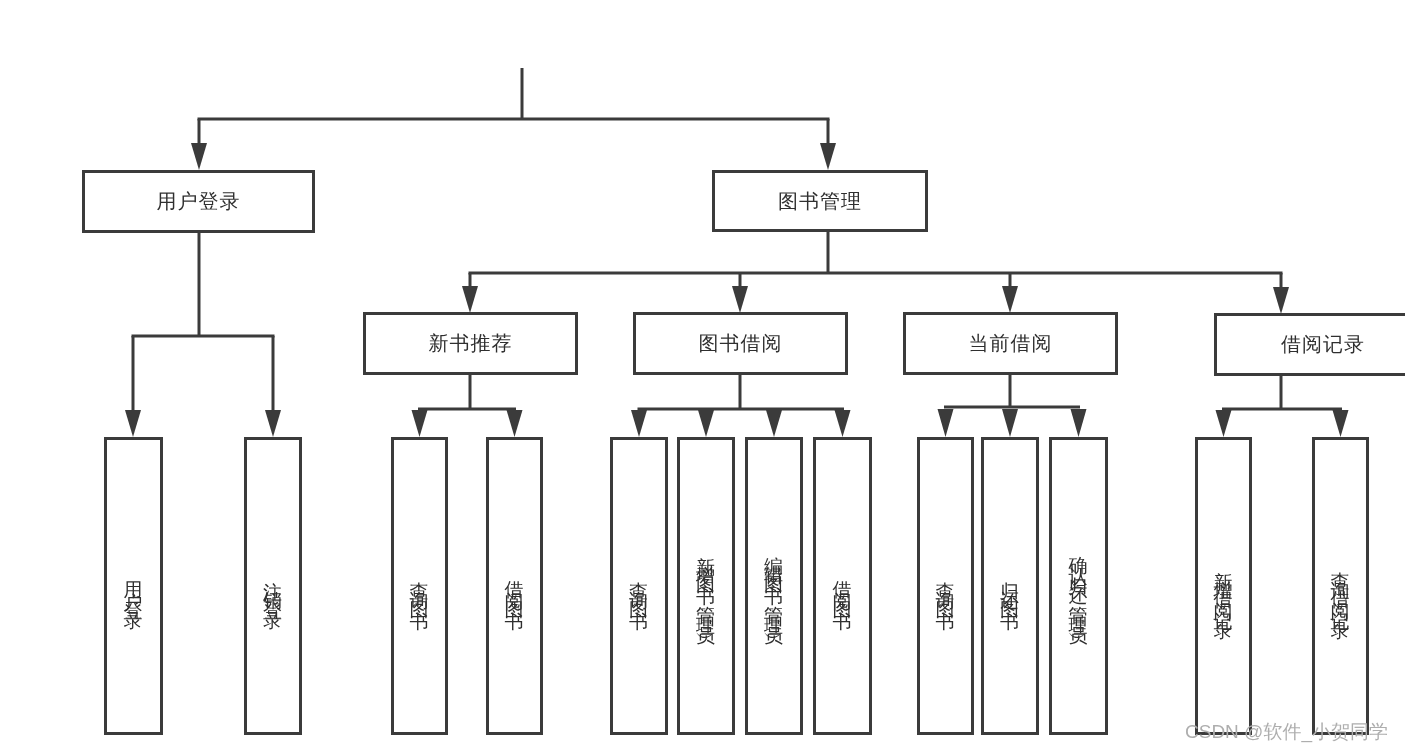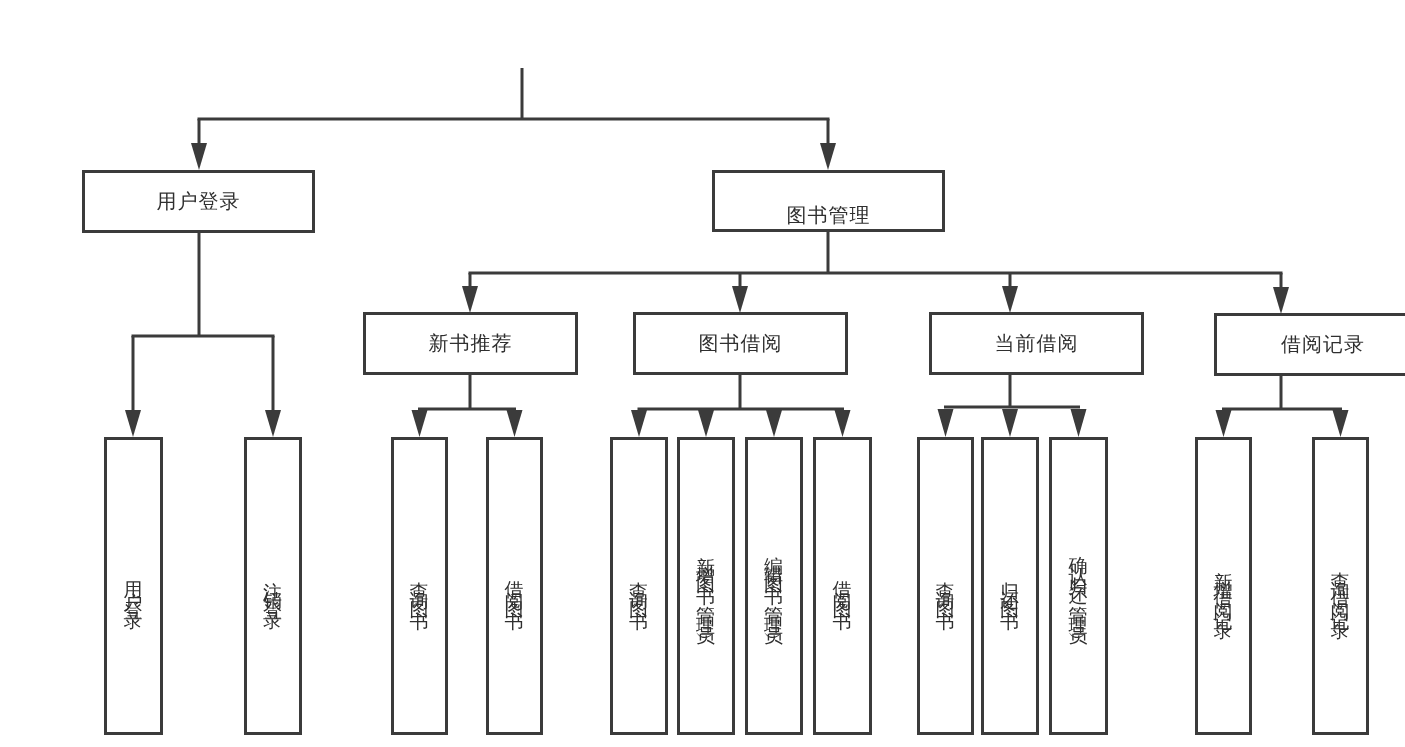--- a/index.html
+++ b/index.html
@@ -26,25 +26,25 @@
     writing-mode:vertical-rl;
     text-orientation:mixed;
     font-size:19px;
     line-height:1;
     letter-spacing:10px;
     color:#2f2f2f;
   }
   
   .n-root{left:21px;top:13px;width:1002px;height:55px;}
   .n-user-login{left:82px;top:170px;width:233px;height:63px;}
-  .n-book-mgmt{left:712px;top:170px;width:233px;height:62px;align-items:flex-end;}
+  .n-book-mgmt{left:712px;top:170px;width:216px;height:62px;}
   
   .n-new-book{left:363px;top:312px;width:215px;height:63px;}
   .n-book-borrow{left:633px;top:312px;width:215px;height:63px;}
-  .n-current-borrow{left:929px;top:312px;width:215px;height:63px;}
+  .n-current-borrow{left:903px;top:312px;width:215px;height:63px;}
   .n-borrow-record{left:1172px;top:313px;width:218px;height:63px;margin-left:42px;}
   
   .leaf{top:437px;height:298px;}
   .l-ul0{left:104px;width:59px;}
   .l-ul1{left:244px;width:58px;}
   .l-nb0{left:391px;width:57px;}
   .l-nb1{left:486px;width:57px;}
   .l-bb0{left:610px;width:58px;}
   .l-bb1{left:677px;width:58px;}
   .l-bb2{left:745px;width:58px;}
@@ -194,14 +194,15 @@
     <span class="vtext">确认归还（管理员）</span>
   </div>
 
   <div class="node v-node leaf l-br0">
     <span class="vtext">新增借阅记录</span>
   </div>
   <div class="node v-node leaf l-br1">
     <span class="vtext">查询借阅记录</span>
   </div>
 
+  <div class="watermark">CSDN @软件_小贺同学</div>
 
 </div>
 
 </body></html>

